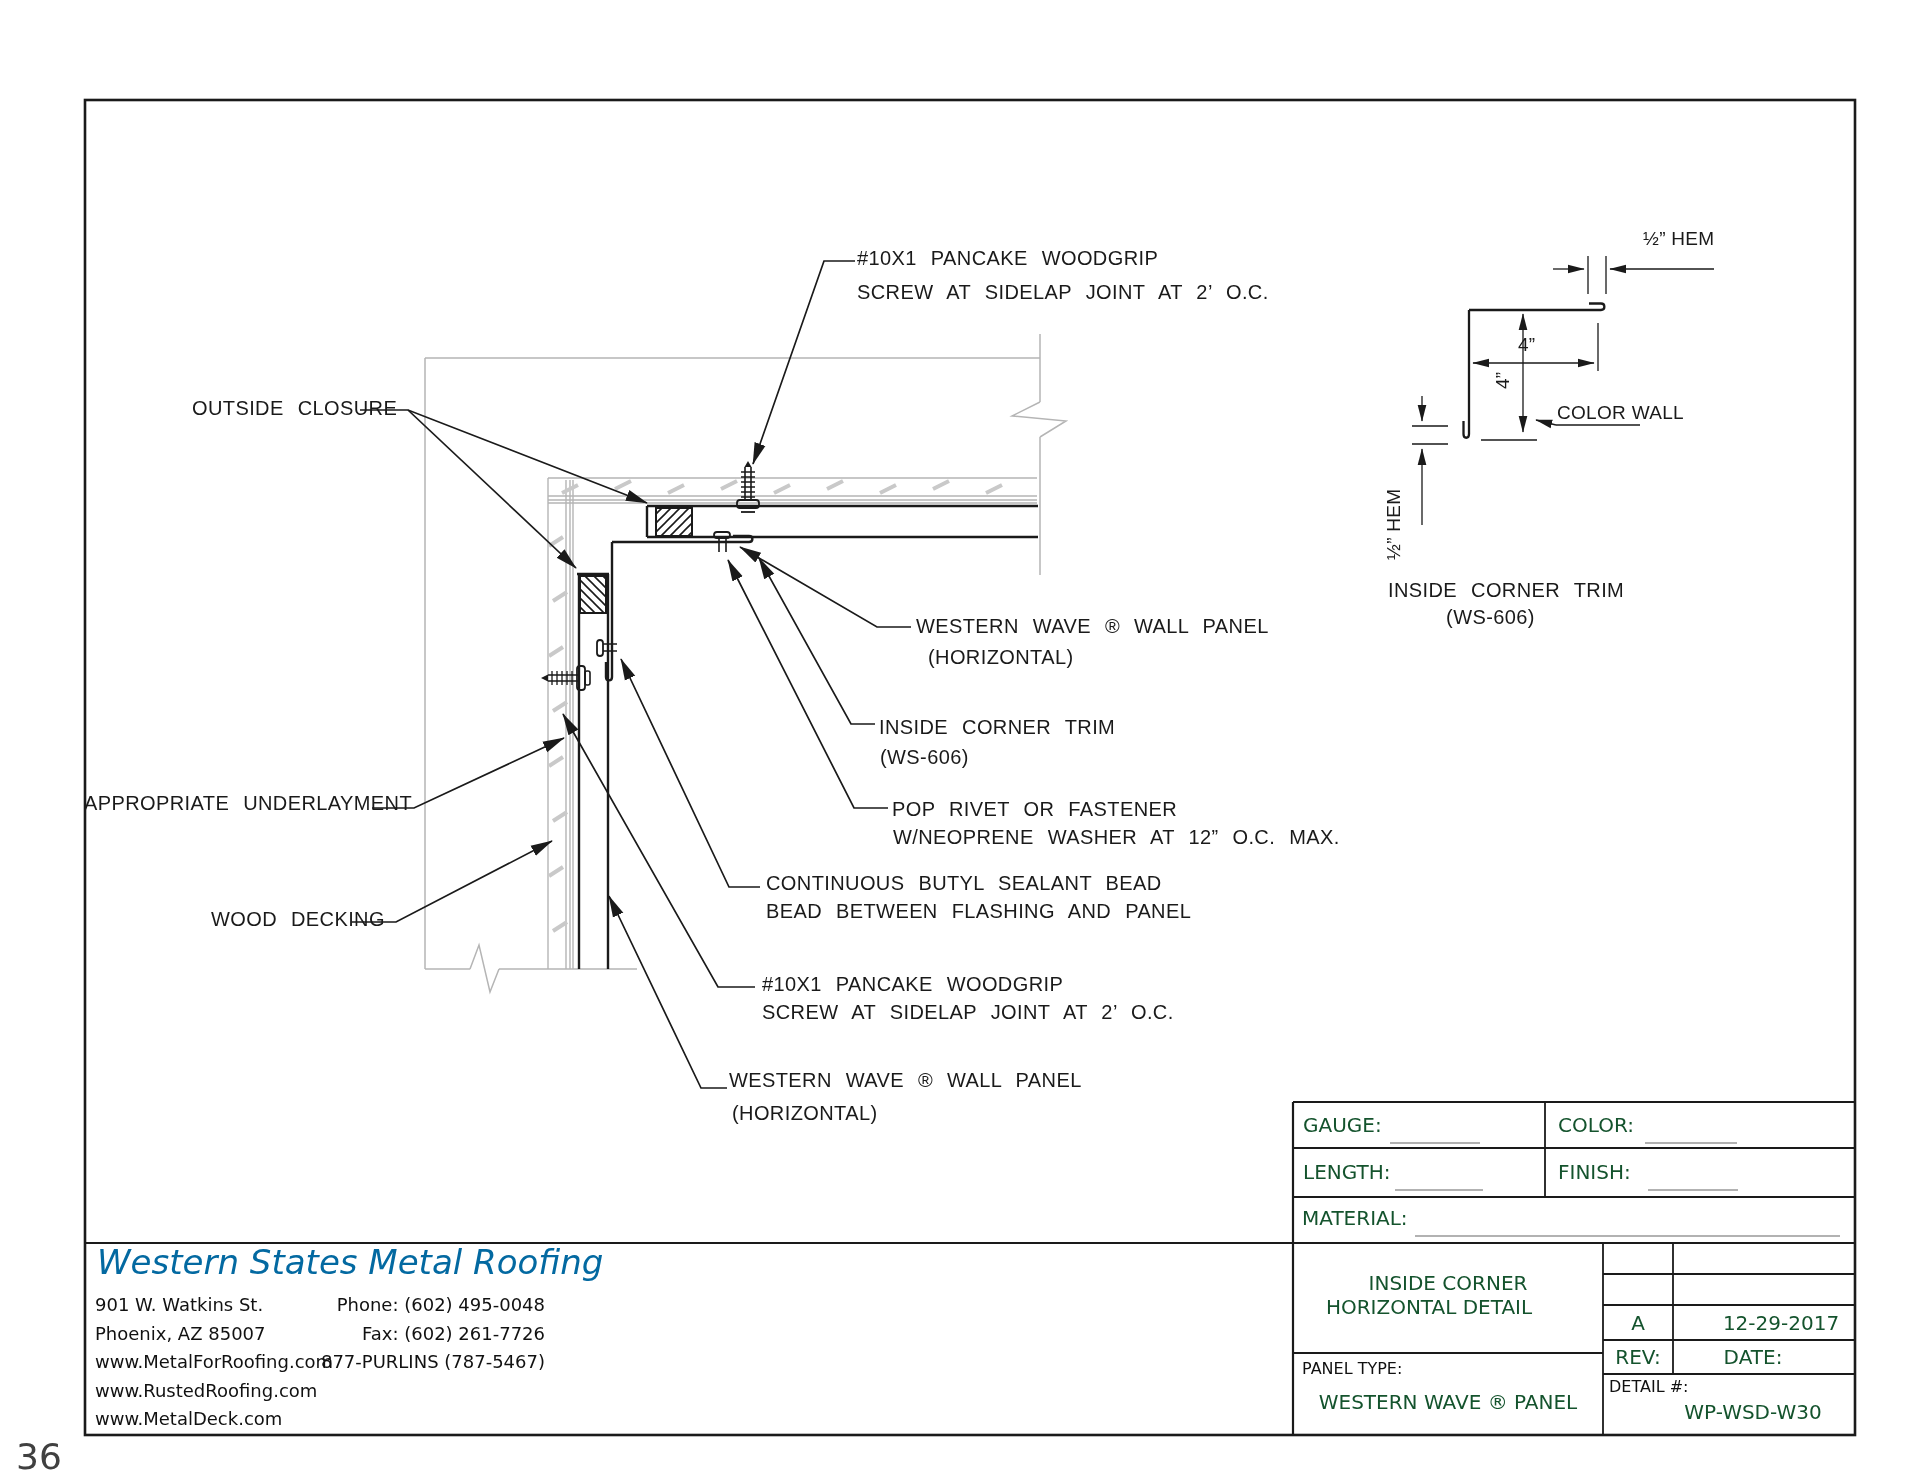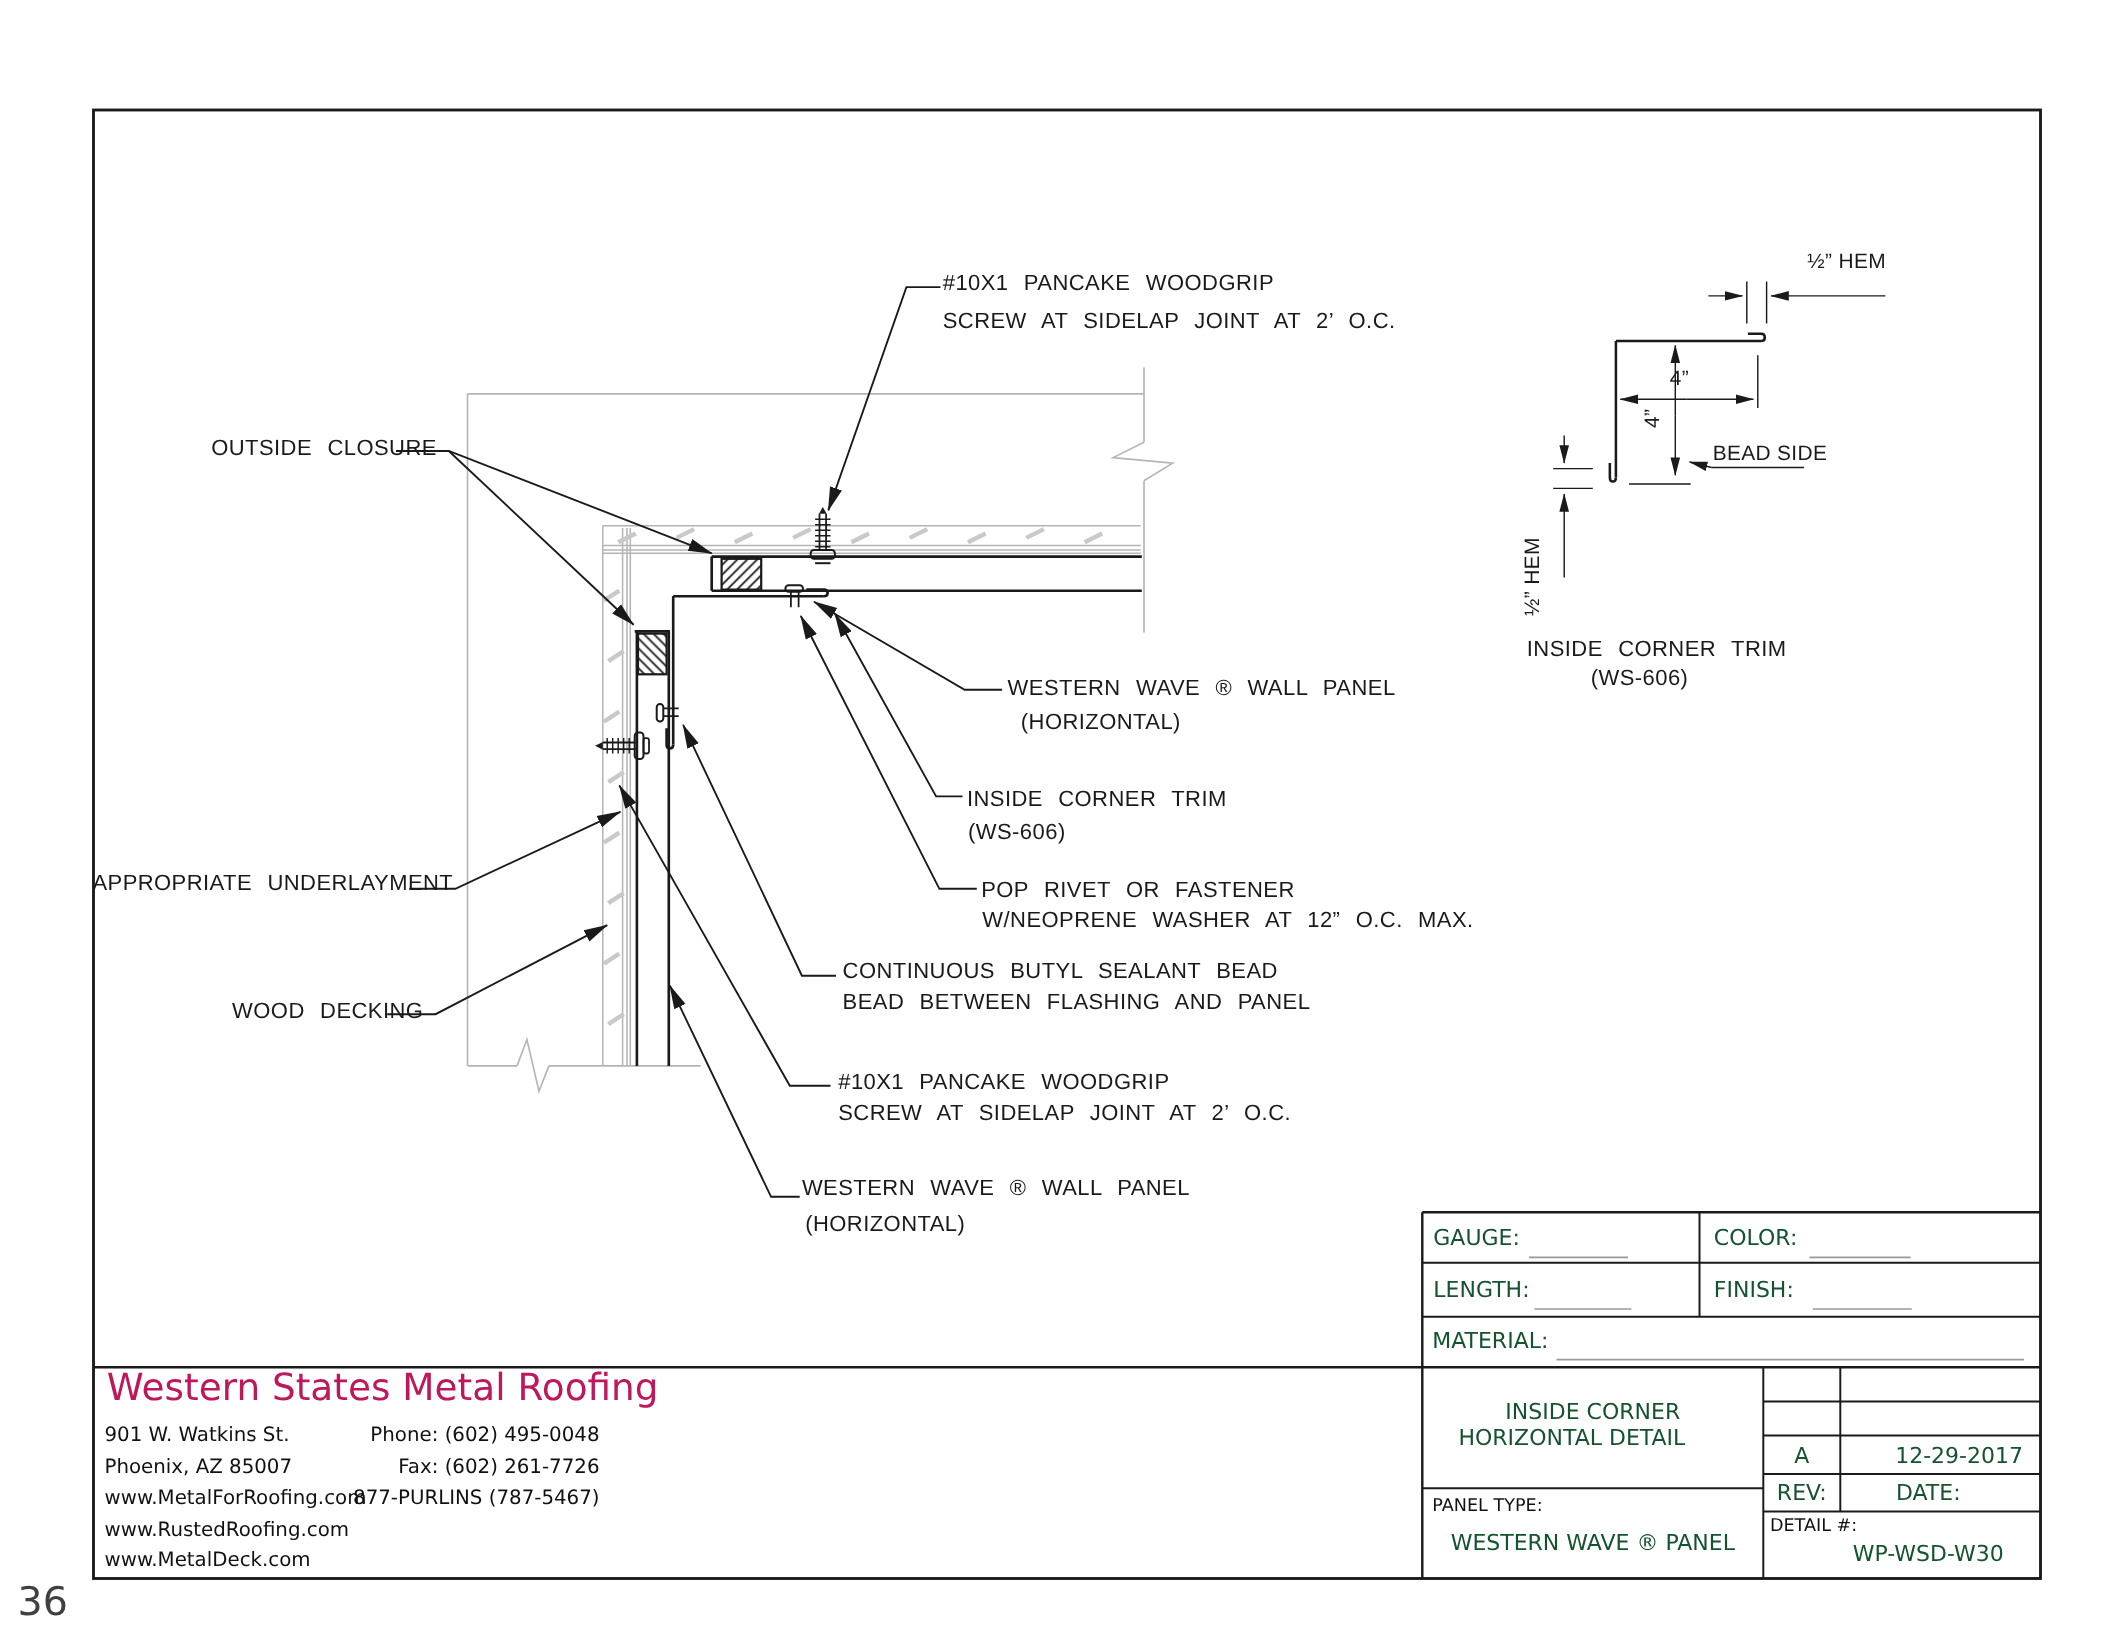--- a/index.html
+++ b/index.html
@@ -7,21 +7,21 @@
         font-family:"Liberation Sans",sans-serif;color:#1a1a1a;}
   svg.canvas{position:absolute;left:0;top:0;}
   .txt{position:absolute;white-space:nowrap;}
   .cad{font-family:"Liberation Sans",sans-serif;font-size:20px;letter-spacing:.4px;
        word-spacing:8px;color:#1a1a1a;}
   .cad-sm{font-family:"Liberation Sans",sans-serif;font-size:19px;letter-spacing:.3px;color:#1a1a1a;}
   .form{font-family:"DejaVu Sans",sans-serif;font-size:20px;color:#14532d;}
   .form-sm{font-family:"DejaVu Sans",sans-serif;font-size:16px;color:#111;}
   .center{text-align:center;}
   .rot{transform:rotate(-90deg);transform-origin:left top;}
-  .company-name{font-family:"DejaVu Sans",sans-serif;font-size:34px;color:#be185d;}
+  .company-name{font-family:"DejaVu Sans",sans-serif;font-size:34px;color:#0369a1;font-style:italic;}
   .addr{font-family:"DejaVu Sans",sans-serif;font-size:18px;color:#111;}
   .right-col{text-align:right;width:250px;}
   .pagenum{font-family:"DejaVu Sans",sans-serif;font-size:36px;color:#404040;}
 </style>
 </head>
 <body>
 
 <div class="page">
 
 <svg class="canvas" width="1920" height="1484" viewBox="0 0 1920 1484">
@@ -172,21 +172,21 @@
 <div class="txt cad" style="left:762px;top:973px">#10X1 PANCAKE WOODGRIP</div>
 <div class="txt cad" style="left:762px;top:1001px">SCREW AT SIDELAP JOINT AT 2’ O.C.</div>
 <div class="txt cad" style="left:729px;top:1069px">WESTERN WAVE ® WALL PANEL</div>
 <div class="txt cad" style="left:732px;top:1102px">(HORIZONTAL)</div>
 <div class="txt cad" style="left:84px;top:792px">APPROPRIATE UNDERLAYMENT</div>
 <div class="txt cad" style="left:211px;top:908px">WOOD DECKING</div>
 
 <div class="txt cad-sm" style="left:1643px;top:228px">½” HEM</div>
 <div class="txt cad-sm" style="left:1518px;top:334px">4”</div>
 <div class="txt cad-sm rot" style="left:1492px;top:389px">4”</div>
-<div class="txt cad-sm" style="left:1557px;top:402px">BEAD SIDE</div>
+<div class="txt cad-sm" style="left:1557px;top:402px">COLOR WALL</div>
 <div class="txt cad-sm rot" style="left:1383px;top:560px">½” HEM</div>
 <div class="txt cad center" style="left:1388px;width:205px;top:579px">INSIDE CORNER TRIM</div>
 <div class="txt cad center" style="left:1388px;width:205px;top:606px">(WS-606)</div>
 
 <div class="txt form" style="left:1303px;top:1113px">GAUGE:</div>
 <div class="txt form" style="left:1558px;top:1113px">COLOR:</div>
 <div class="txt form" style="left:1303px;top:1160px">LENGTH:</div>
 <div class="txt form" style="left:1558px;top:1160px">FINISH:</div>
 <div class="txt form" style="left:1302px;top:1206px">MATERIAL:</div>
 

